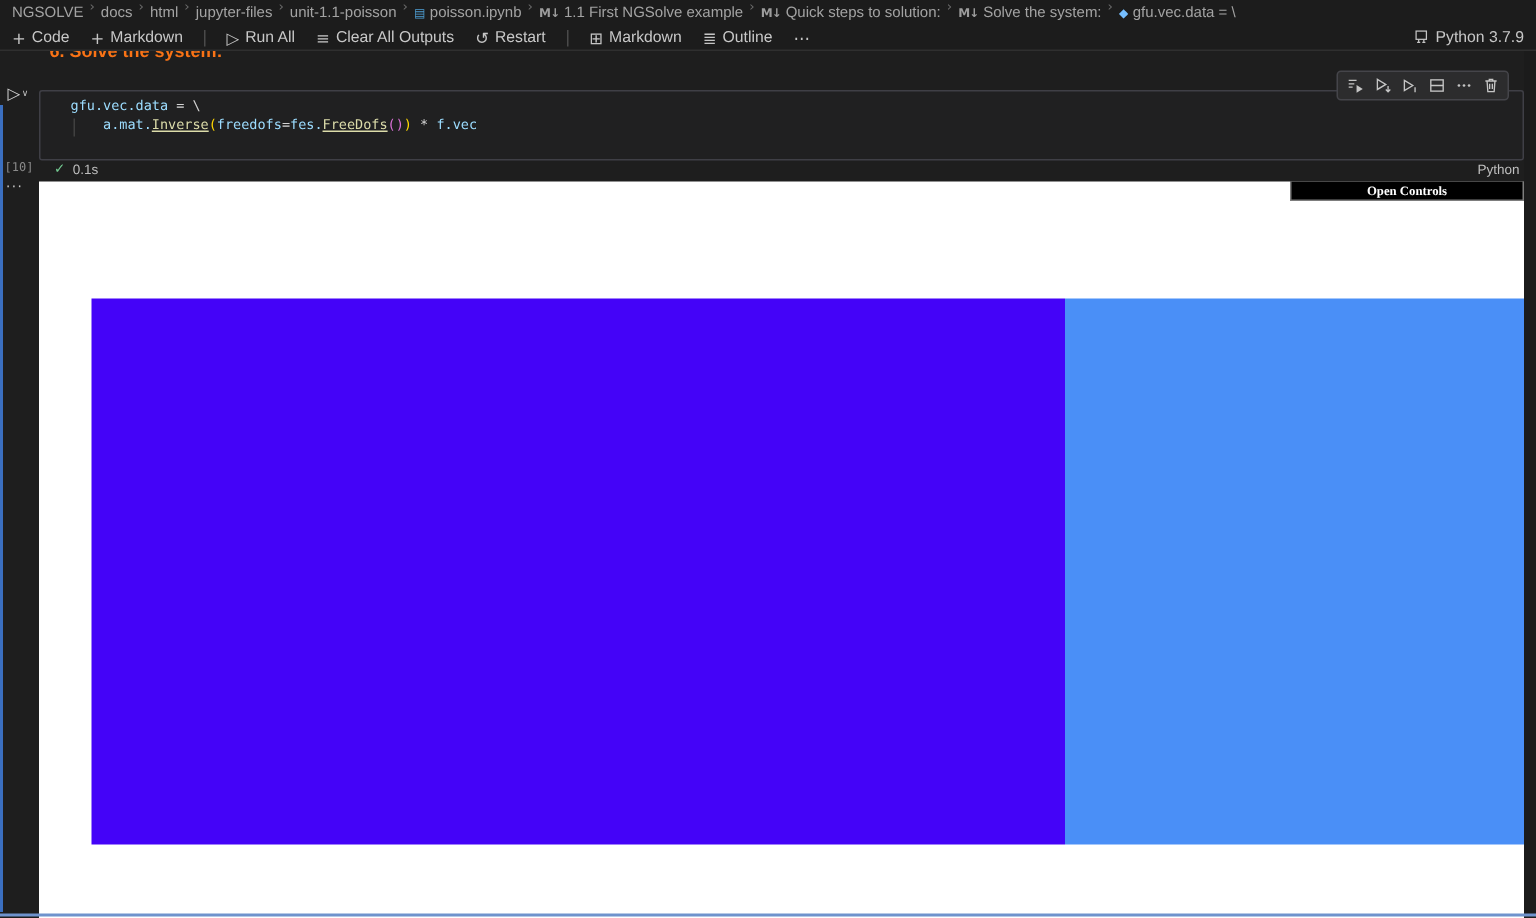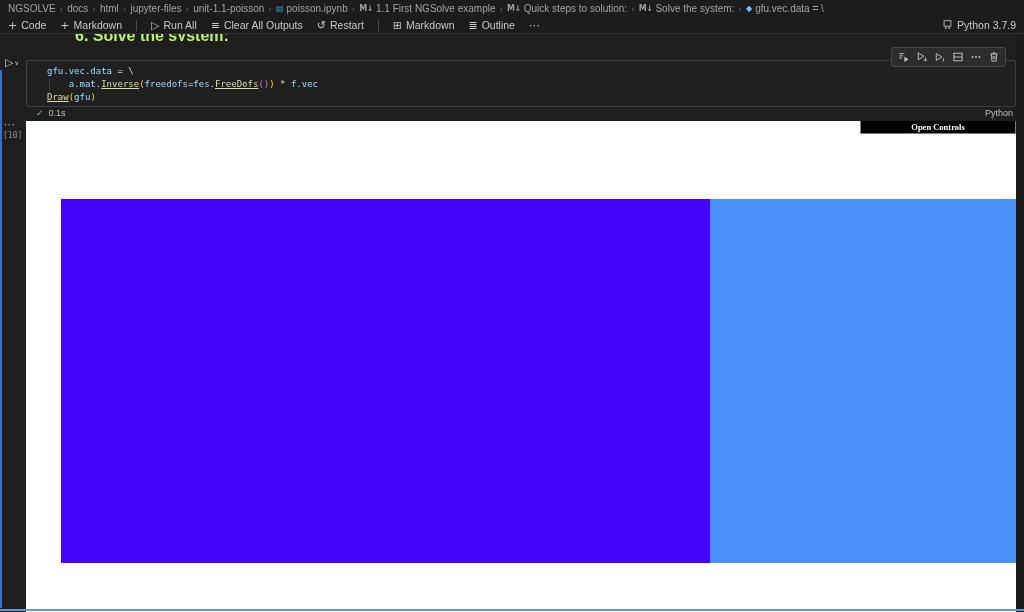--- a/index.html
+++ b/index.html
@@ -9,21 +9,21 @@
     font-family:"Liberation Sans", sans-serif;
     overflow:hidden;
     position:relative;
     color:#cccccc;
   }
   .icon { font-family:"DejaVu Sans", sans-serif; font-style:normal; }
 
   
   .breadcrumb-bar{
     position:absolute; left:0; top:0; width:1024px; height:17px;
-    background:#1c1c1c; display:flex; align-items:center;
+    background:#1c1c1c; display:flex; 
     padding-left:8px; font-size:10px; color:#a3a3a3; white-space:nowrap; overflow:hidden;
   }
   .crumb{ display:inline-flex; align-items:center; gap:3px; cursor:pointer; }
   .crumb-sep{ color:#6b6b6b; margin:0 4px; font-size:9px; }
   .crumb .icon{ font-size:8px; line-height:8px; }
   [data-name="notebook-file-icon"]{ color:#4e9fd4; font-size:9px; }
   [data-name="markdown-icon"]{ color:#9d9d9d; font-size:7px; letter-spacing:-0.5px; font-weight:bold; }
   [data-name="symbol-event-icon"]{ color:#75beff; font-size:8px; }
 
   
@@ -38,38 +38,38 @@
     color:#c8c8c8; font-size:10.5px; font-family:inherit; cursor:pointer; padding:0; }
   .tb-item .icon{ font-size:11px; line-height:11px; color:#c5c5c5; }
   .tb-sep{ width:1px; height:11px; background:#4a4a4a; display:inline-block; }
   .tb-right{ display:flex; align-items:flex-end; }
 
   
   .heading-clip{
     position:absolute; left:33px; top:34px; width:240px; height:7px; overflow:hidden;
   }
   .heading-text{
-    margin-top:-7px; font-size:16px; font-weight:bold; color:#bef264; white-space:nowrap;margin-left:42px;
+    margin-top:-7px; font-size:12px; font-weight:bold; color:#f97316; white-space:nowrap;
   }
 
   
   .focus-bar{ position:absolute; left:0; top:70px; width:2px; height:538px; background:#3b6fc0; }
   .bottom-border{ position:absolute; left:0; top:609px; width:1024px; height:2px; background:#6f93cd; }
   .right-strip{ position:absolute; left:1016px; top:34px; width:8px; height:575px; background:#1b1b1b; }
 
   
   .run-btn{
     position:absolute; left:5px; top:57px; display:flex; align-items:flex-start; gap:1px;
     background:none; border:none; cursor:pointer; color:#d4d4d4;
   }
   .run-btn .play{ font-size:11px; line-height:12px; }
   .run-btn .chev{ font-size:6px; line-height:8px; margin-top:2px; color:#c5c5c5; }
   .exec-count{
     position:absolute; left:3px; top:107px; font-family:"DejaVu Sans Mono", monospace;
-    font-size:8px; color:#8a8a8a;margin-top:24px;
+    font-size:8px; color:#8a8a8a;
   }
   .gutter-more{
     position:absolute; left:4px; top:120px; font-size:9px; color:#cccccc;
     letter-spacing:1px; background:none; border:none; cursor:pointer;
   }
 
   
   .cell-editor{
     position:absolute; left:26px; top:60px; width:990px; height:47px;
     background:#202021; border:1px solid #3f3f46; border-radius:2px;
@@ -259,21 +259,20 @@
         <path d="M3 4h10M6.5 4V2.5h3V4M4.5 4l.7 9.5h5.6l.7-9.5M6.8 6.5v4.5M9.2 6.5v4.5" stroke="#c5c5c5" fill="none" stroke-width="1.2"></path>
       </svg>
     </button>
   </div>
 
 <div class="cell-editor" data-name="code-cell-editor">
   <div class="indent-guide" data-name="indent-guide"></div>
   <div class="code" id="code">
       <div class="code-line" data-name="code-line"><span class="tok-v">gfu.vec.data</span><span class="tok-p"> = </span><span class="tok-p">\</span></div>
       <div class="code-line" data-name="code-line"><span class="tok-p">    </span><span class="tok-v">a.mat.</span><span class="tok-f">Inverse</span><span class="tok-b1">(</span><span class="tok-v">freedofs</span><span class="tok-p">=</span><span class="tok-v">fes.</span><span class="tok-f">FreeDofs</span><span class="tok-b2">(</span><span class="tok-b2">)</span><span class="tok-b1">)</span><span class="tok-p"> * </span><span class="tok-v">f.vec</span></div>
-      <div class="code-line" data-name="code-line"><span class="tok-f">Draw</span><span class="tok-b1">(</span><span class="tok-v">gfu</span><span class="tok-b1">)</span></div>
     </div>
 </div>
 
 <div class="exec-count" data-name="execution-count">[10]</div>
 
 <div class="cell-status" data-name="cell-status-bar">
   <span class="check icon" data-name="success-check-icon">✓</span>
   <span class="time" data-name="execution-time">0.1s</span>
 </div>
 <button class="cell-lang" data-name="cell-language-picker">Python</button>

